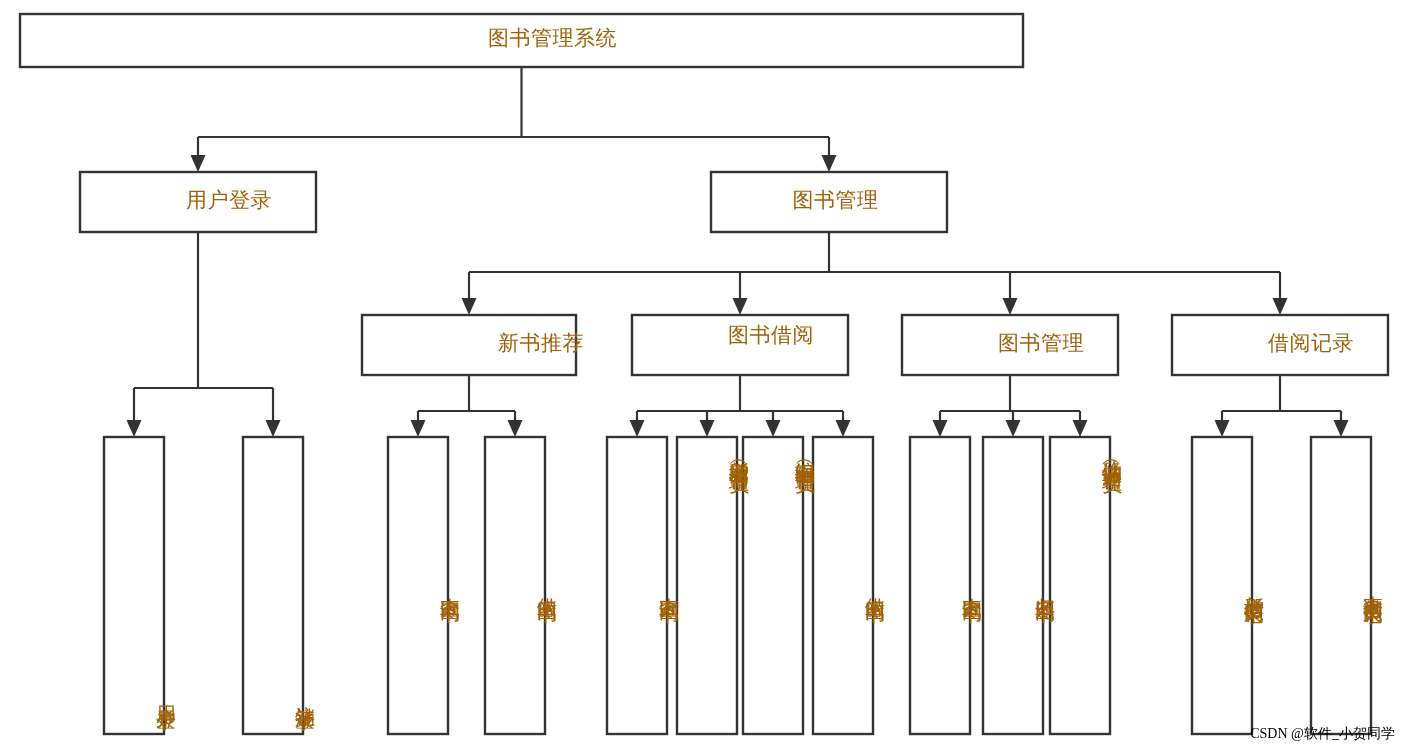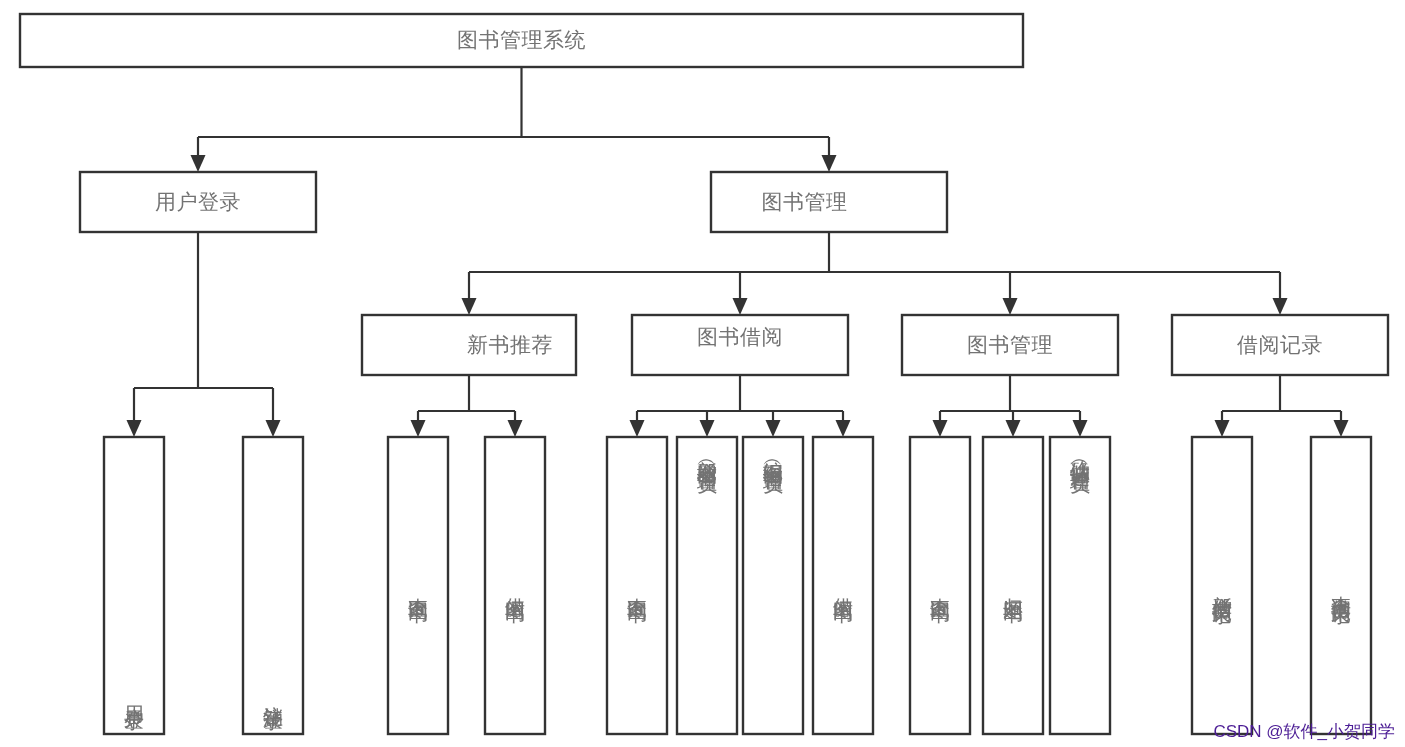--- a/index.html
+++ b/index.html
@@ -36,44 +36,45 @@
   }
   .arrow-head {
     fill: #333333;
     stroke: none;
   }
   .node-label {
     position: absolute;
     display: flex;
     align-items: center;
     justify-content: center;
-    color: #737373;
-    font-family: Liberation Sans, sans-serif;
+    color: #a16207;
+    font-family: Liberation Mono, monospace;
     font-size: 21px;
     line-height: 1.06;
     letter-spacing: 0.5px;
     white-space: pre;
     pointer-events: none;
+    margin-left: 31px;
   }
   .node-label.horizontal {
     writing-mode: horizontal-tb;
   }
   .node-label.vertical {
     writing-mode: vertical-rl;
     text-orientation: upright;
     font-size: 20px;
     letter-spacing: 2px;
   }
   .watermark {
     position: absolute;
     right: 10px;
     bottom: 4px;
-    font-size: 17px;
-    color: #4c1d95;
-    font-family: Liberation Sans, sans-serif;
+    font-size: 14px;
+    color: #000000;
+    font-family: Liberation Serif, serif;
     white-space: pre;
     pointer-events: none;
   }
 </style>
 </head>
 <body>
 
 <div id="diagram-root">
 
   <svg class="diagram-svg" viewBox="0 0 1405 747">

